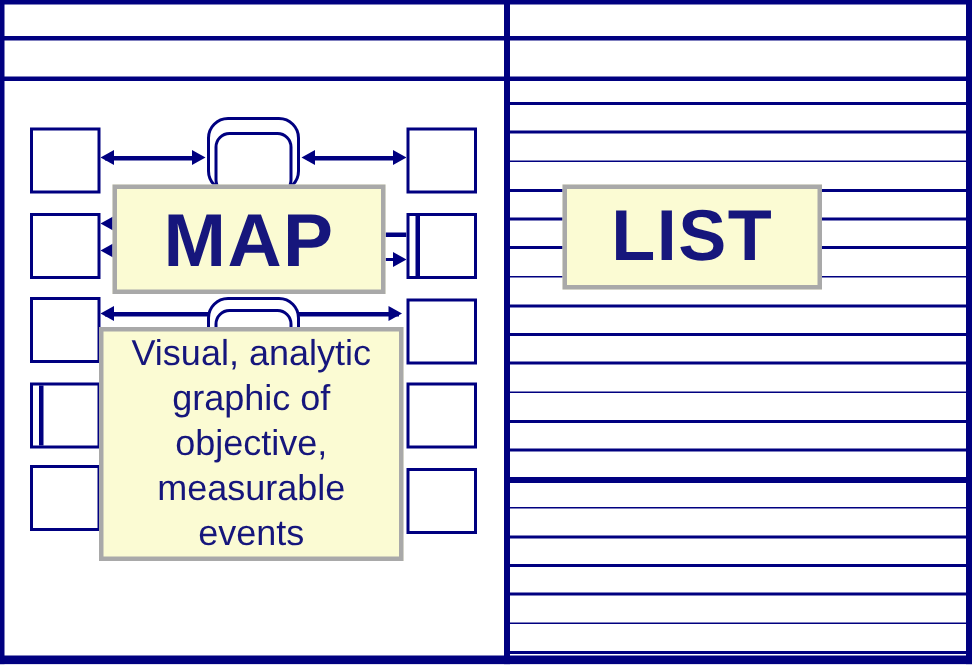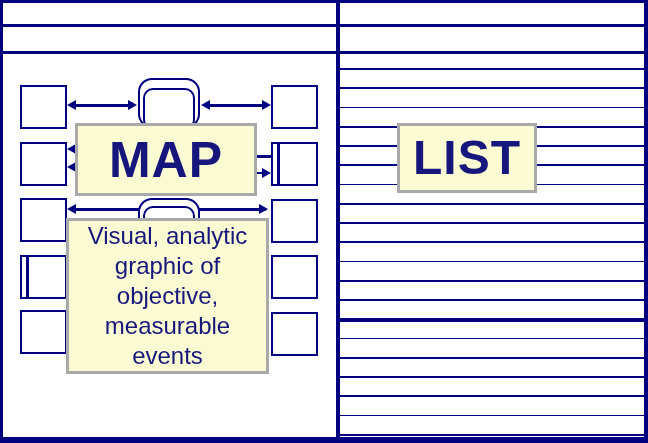--- a/index.html
+++ b/index.html
@@ -142,18 +142,18 @@
       <div class="ruled" style="left: 339px; width: 305px; top: 299px; height: 1.8px;"></div>
       <div class="ruled" style="left: 339px; width: 305px; top: 318.25px; height: 3.5px;"></div>
       <div class="ruled" style="left: 339px; width: 305px; top: 337.5px; height: 1.8px;"></div>
       <div class="ruled" style="left: 339px; width: 305px; top: 356.75px; height: 1.8px;"></div>
       <div class="ruled" style="left: 339px; width: 305px; top: 376px; height: 1.8px;"></div>
       <div class="ruled" style="left: 339px; width: 305px; top: 395.25px; height: 1.8px;"></div>
       <div class="ruled" style="left: 339px; width: 305px; top: 414.5px; height: 1.8px;"></div>
       <div class="ruled" style="left: 339px; width: 305px; top: 433.75px; height: 1.8px;"></div>
     </div>
 
-  <div class="label-box" style="left:397px;top:123px;width:140px;height:70px">
+  <div class="label-box" style="left:375px;top:123px;width:173px;height:70px">
     <span class="panel-title">LIST</span>
   </div>
 
 
 </div>
 
 </body></html>

